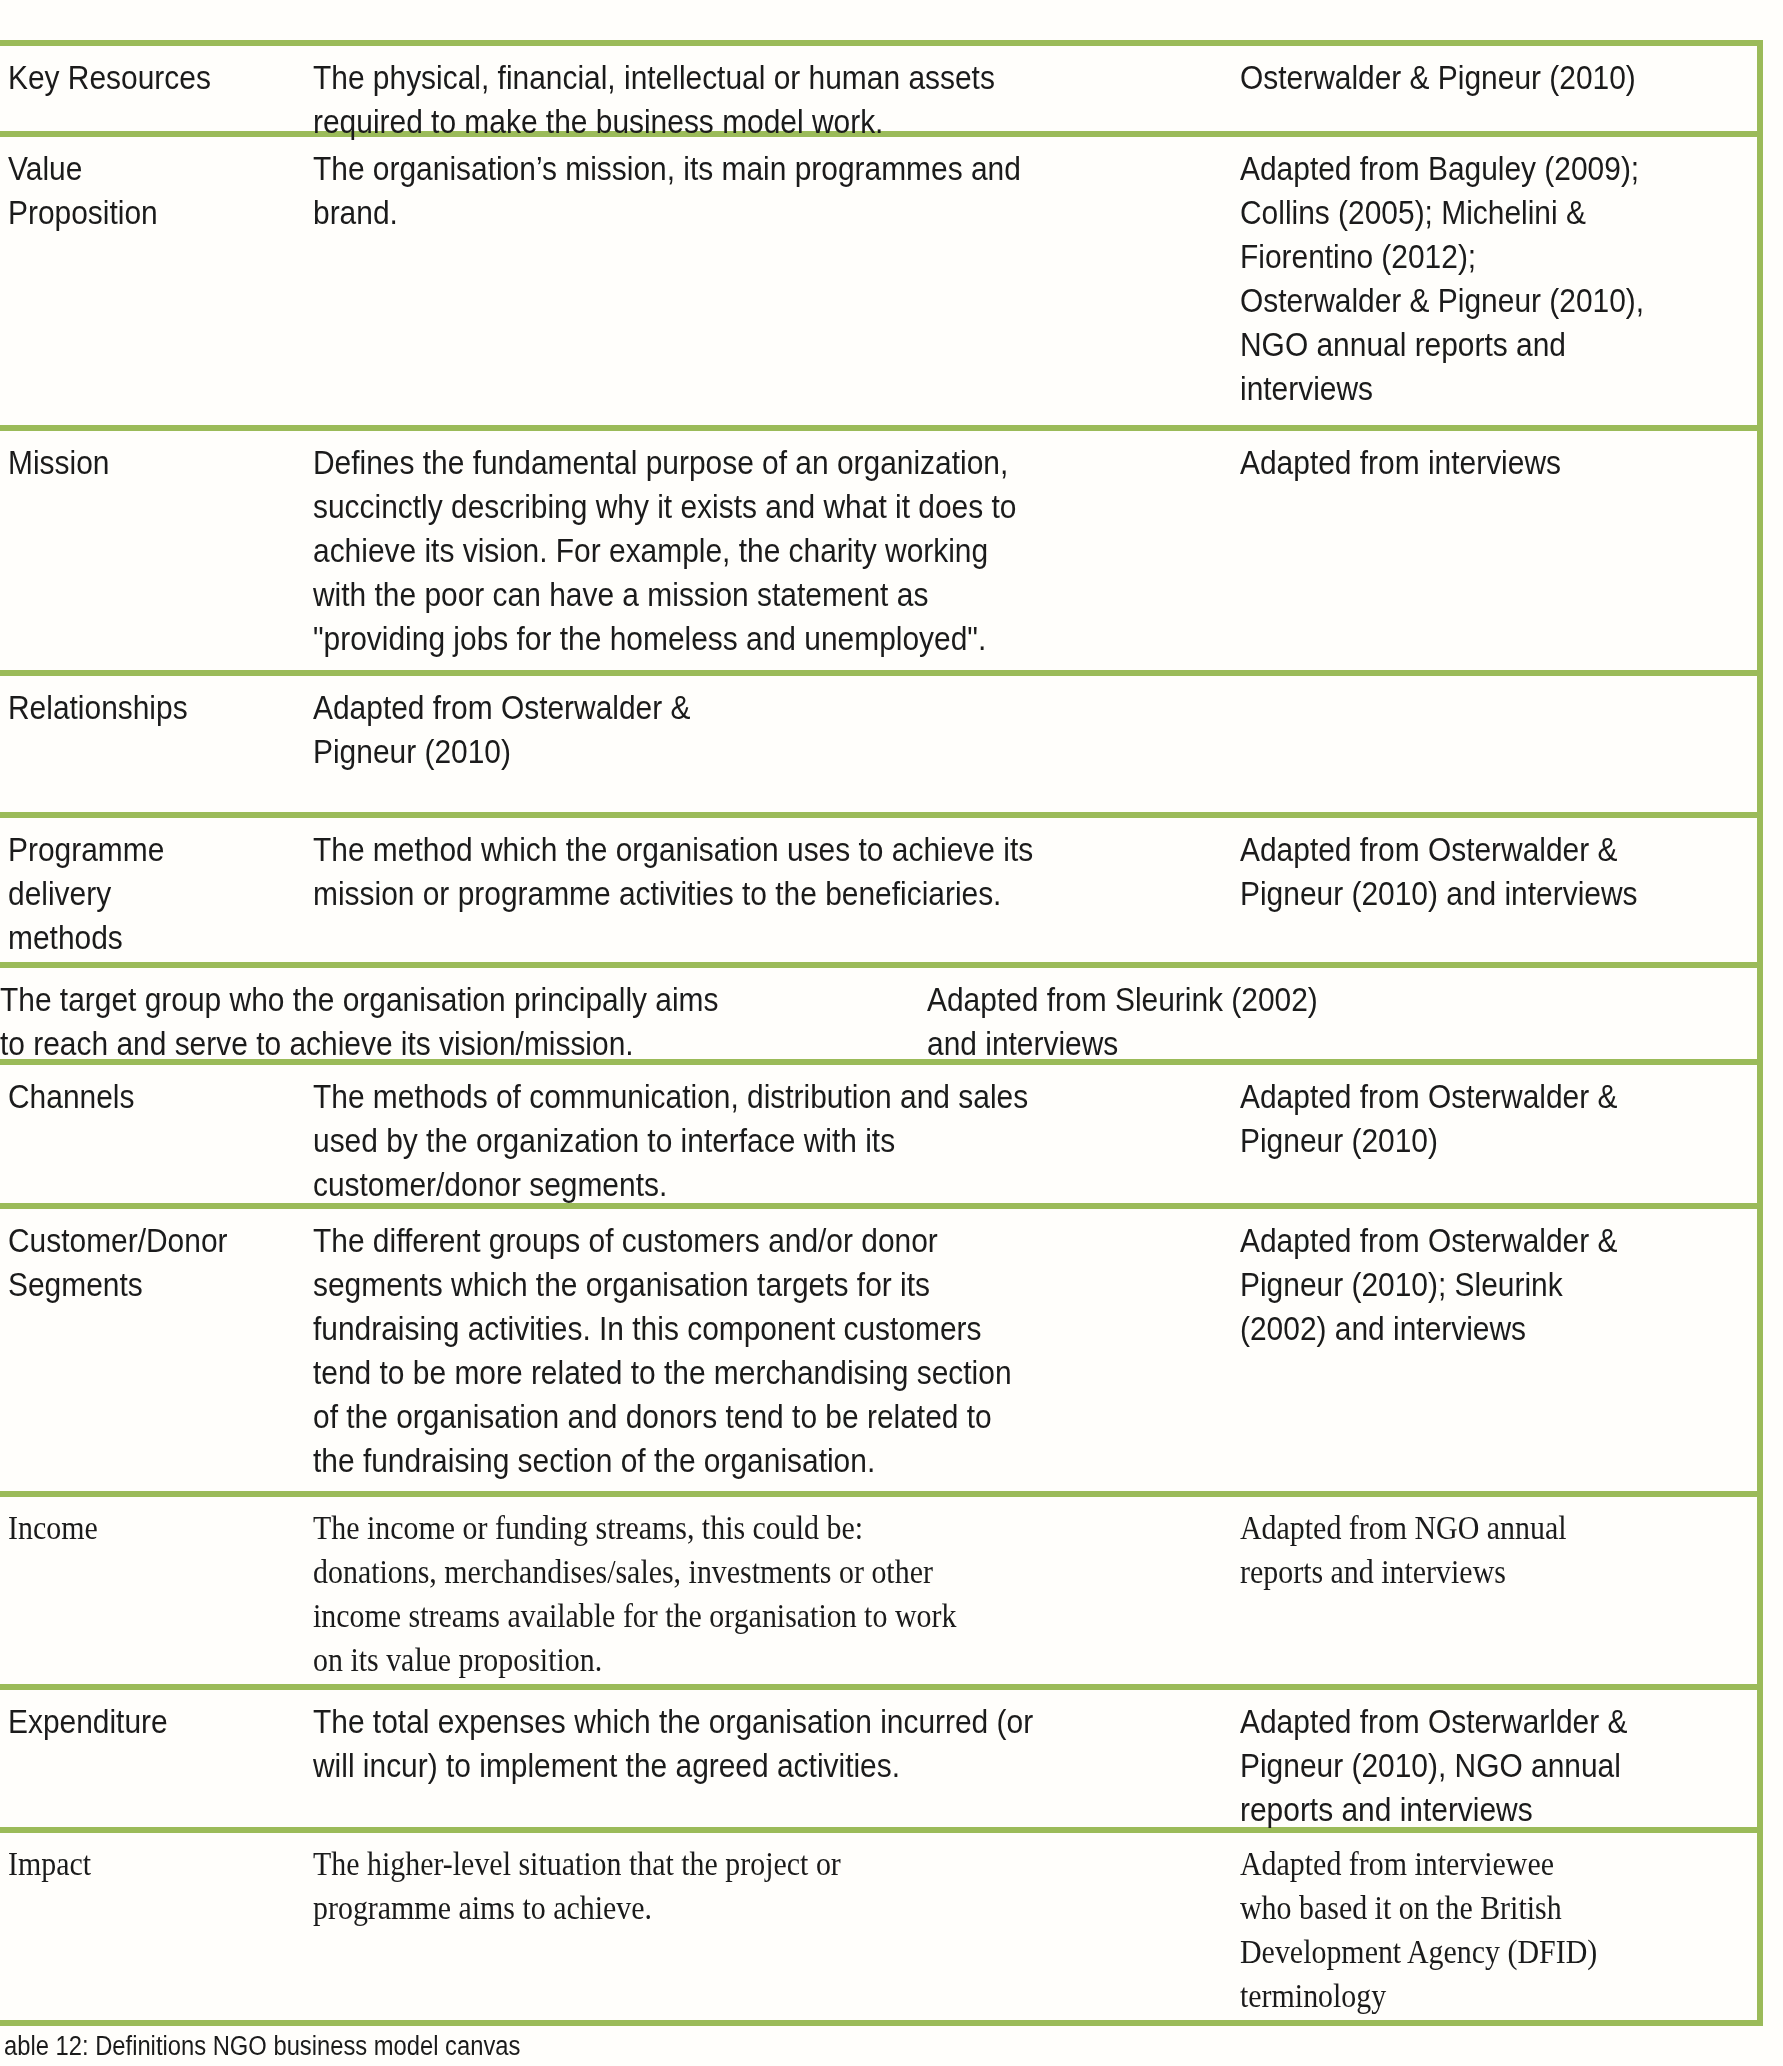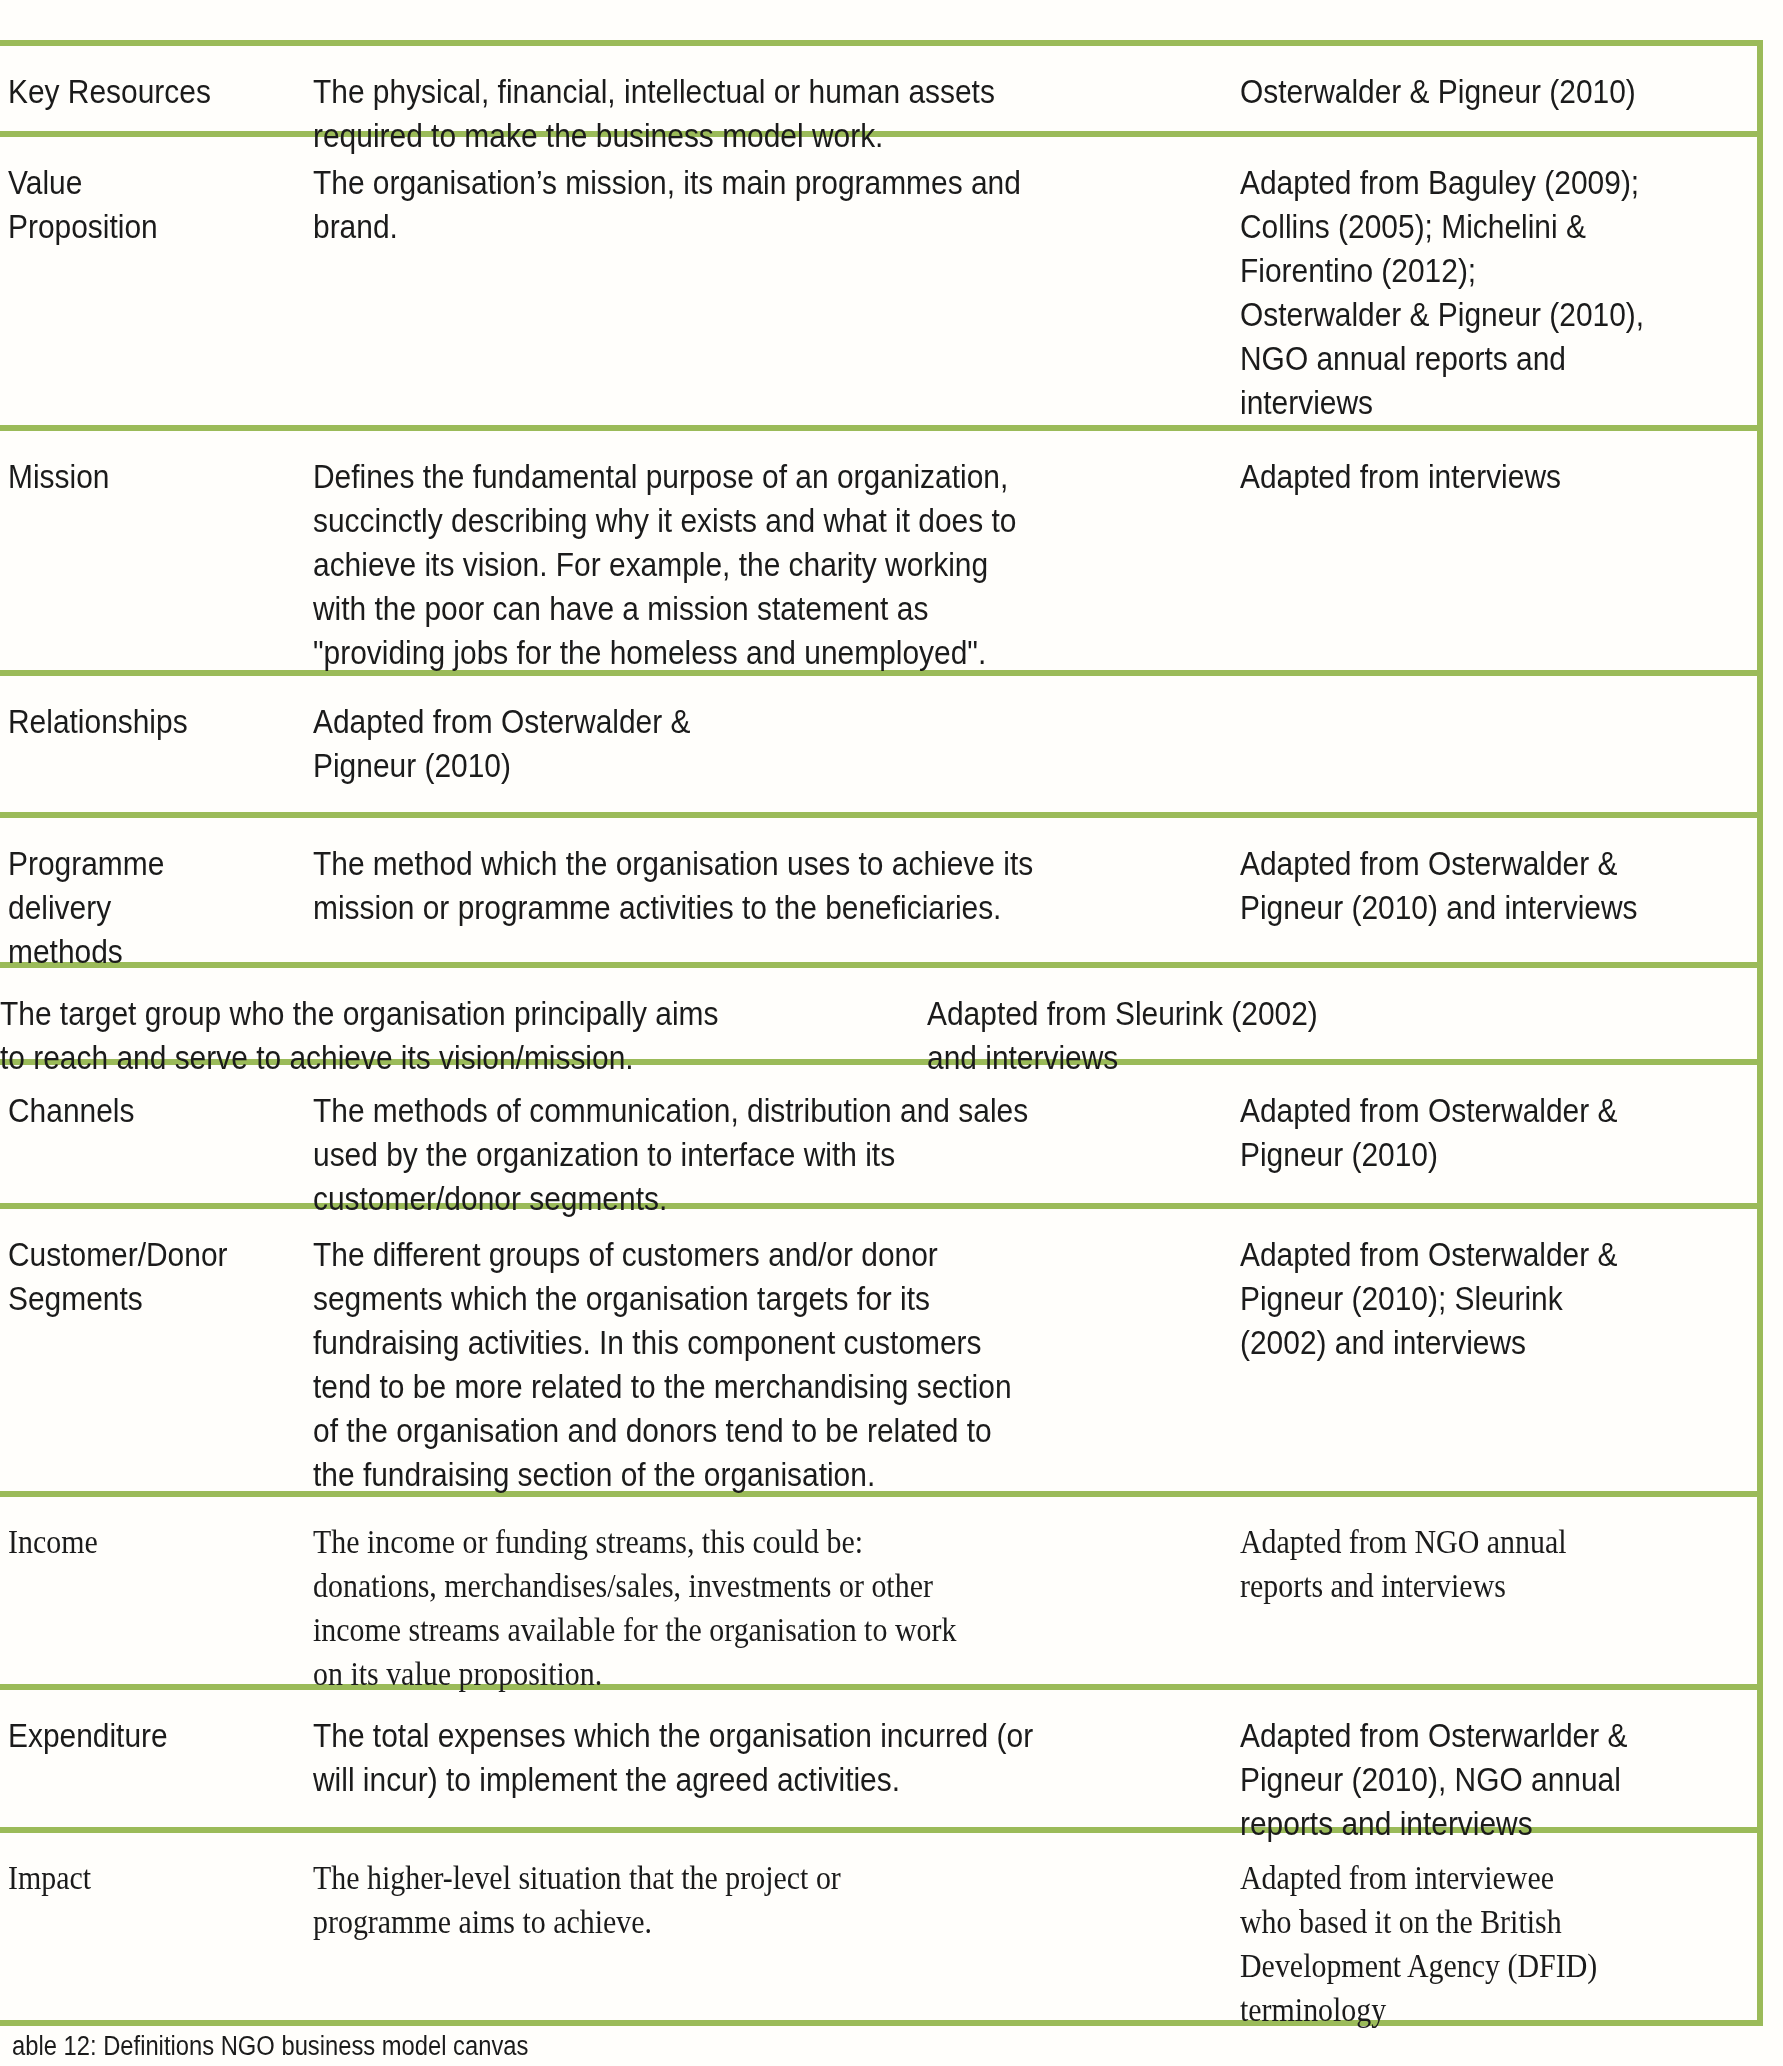--- a/index.html
+++ b/index.html
@@ -23,21 +23,21 @@
   }
   .trow {
     display: flex;
     align-items: stretch;
     border-bottom: 6.5px solid #9bbb59;
     overflow: visible;
   }
   .trow:last-child { border-bottom: 6.5px solid #9bbb59; font-family: Liberation Serif, serif; }
   .cell {
     box-sizing: border-box;
-    padding-top: 23px;
+    padding-top: 9px;
     overflow: visible;
   }
   .col-term { width: 313px; padding-left: 7.5px; flex: 0 0 auto; }
   .col-def  { width: 927px; flex: 0 0 auto; }
   .col-src  { flex: 1 1 auto; }
   .txt {
     display: inline-block;
     white-space: pre;
     font-size: 34px;
     line-height: 44px;
@@ -51,21 +51,21 @@
   .h-r4  { height: 136px; }
   .h-r5  { height: 144px; }
   .h-r6  { height: 91px;  }
   .h-r7  { height: 138px; }
   .h-r8  { height: 282px; }
   .h-r9  { height: 187px; font-family: Liberation Serif, serif; }
   .h-r10 { height: 137px; justify-content: space-between; }
   .h-r11 { height: 187px; }
   .caption {
     margin-top: 3.7px;
-    padding-left: 12px;
+    padding-left: 4px;
   }
   .caption .txt {
     font-size: 27px;
     line-height: 32px;
   }
 </style>
 </head>
 <body>
 
 <div class="table-wrap">

